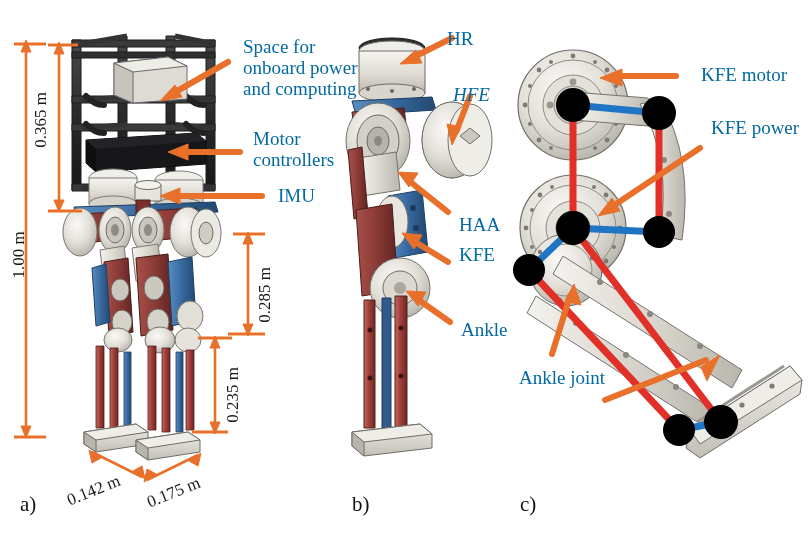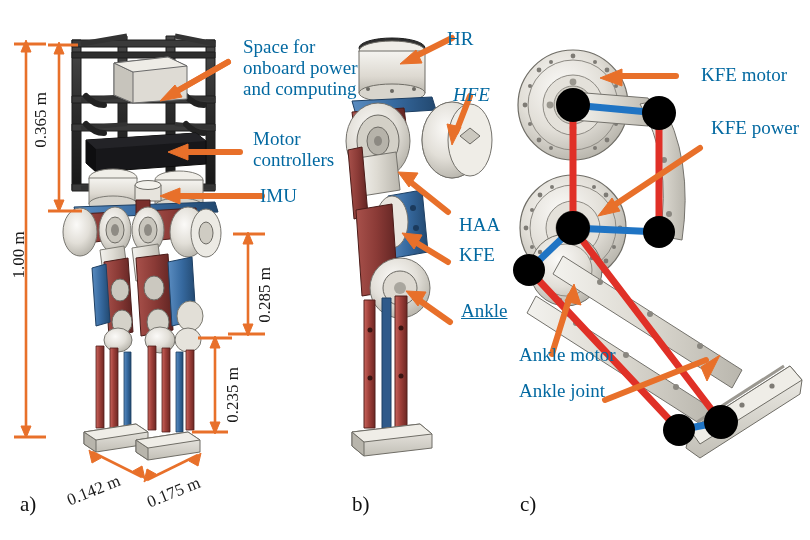--- a/index.html
+++ b/index.html
@@ -453,42 +453,41 @@
     </g>
   </svg>
 
   <div class="lbl" style="left:232px;top:36px;width:130px;text-align:left;">Space for
 onboard power
 and computing</div>
 
   <div class="lbl" style="left:242px;top:128px;width:110px;text-align:left;">Motor
 controllers</div>
 
-  <div class="lbl" style="left:249px;top:185px;">IMU</div>
+  <div class="lbl" style="left:267px;top:185px;">IMU</div>
 
   <div class="dimtext" style="left:-5px;top:245px;transform:rotate(-90deg);transform-origin:center;">1.00 m</div>
 
   <div class="dimtext" style="left:13px;top:110px;transform:rotate(-90deg);transform-origin:center;">0.365 m</div>
 
   <div class="dimtext" style="left:237px;top:285px;transform:rotate(-90deg);transform-origin:center;">0.285 m</div>
 
   <div class="dimtext" style="left:205px;top:385px;transform:rotate(-90deg);transform-origin:center;">0.235 m</div>
 
   <div class="dimtext" style="left:68px;top:491px;transform:rotate(-22deg);transform-origin:left center;">0.142 m</div>
 
   <div class="dimtext" style="left:148px;top:493px;transform:rotate(-22deg);transform-origin:left center;">0.175 m</div>
 
   <div class="lbl" style="left:436px;top:28px;">HR</div>
   <div class="lbl" style="left:442px;top:84px;font-style:italic;">HFE</div>
   <div class="lbl" style="left:448px;top:214px;">HAA</div>
   <div class="lbl" style="left:448px;top:244px;">KFE</div>
-  <div class="lbl" style="left:450px;top:300px;text-decoration:underline;">Ankle</div>
+  <div class="lbl" style="left:450px;top:319px;">Ankle</div>
 
   <div class="lbl" style="left:690px;top:64px;font-family:Liberation Serif, serif;">KFE motor</div>
   <div class="lbl" style="left:700px;top:117px;">KFE power</div>
-  <div class="lbl" style="left:508px;top:344px;">Ankle motor</div>
-  <div class="lbl" style="left:508px;top:380px;">Ankle joint</div>
+  <div class="lbl" style="left:508px;top:367px;">Ankle joint</div>
 
   <div class="panel-letter" style="left:20px;top:492px;">a)</div>
   <div class="panel-letter" style="left:352px;top:492px;">b)</div>
   <div class="panel-letter" style="left:520px;top:492px;">c)</div>
 
 </div>
 
 </body></html>

